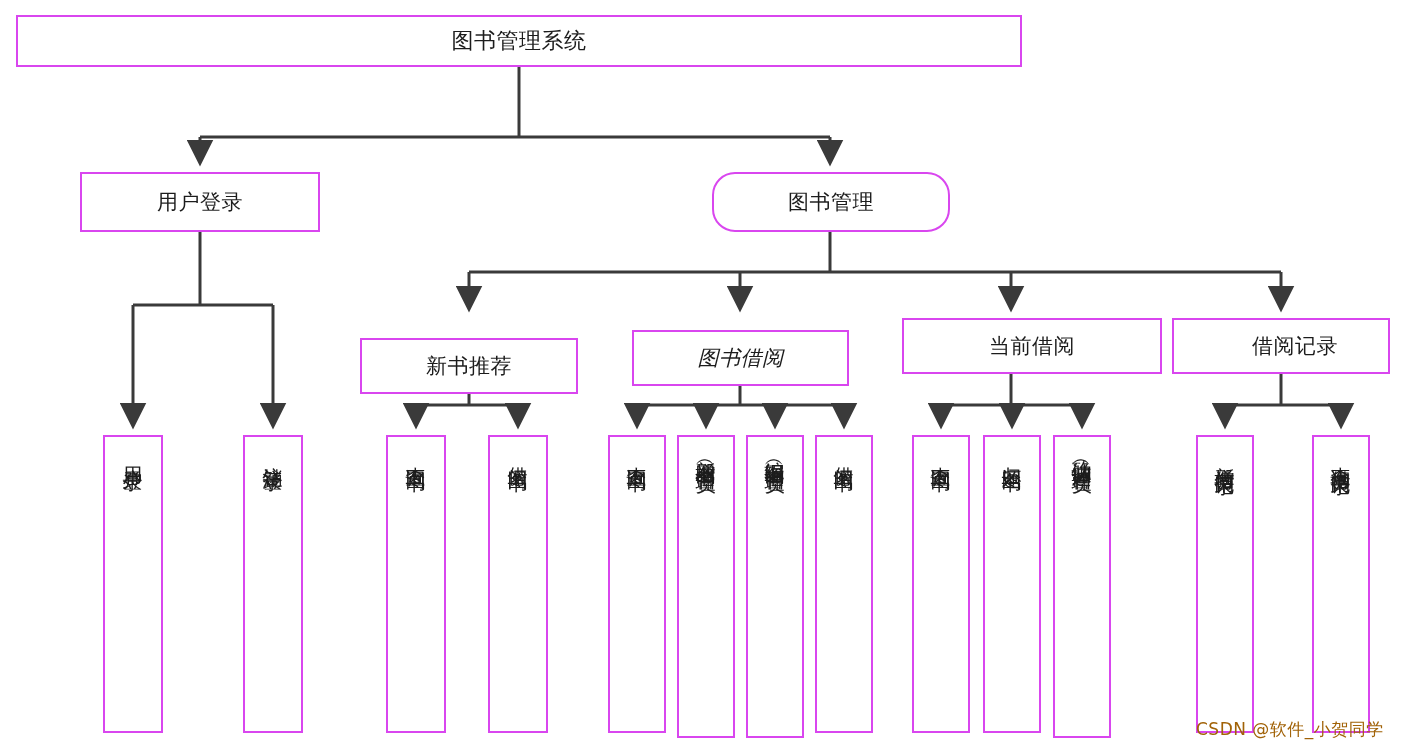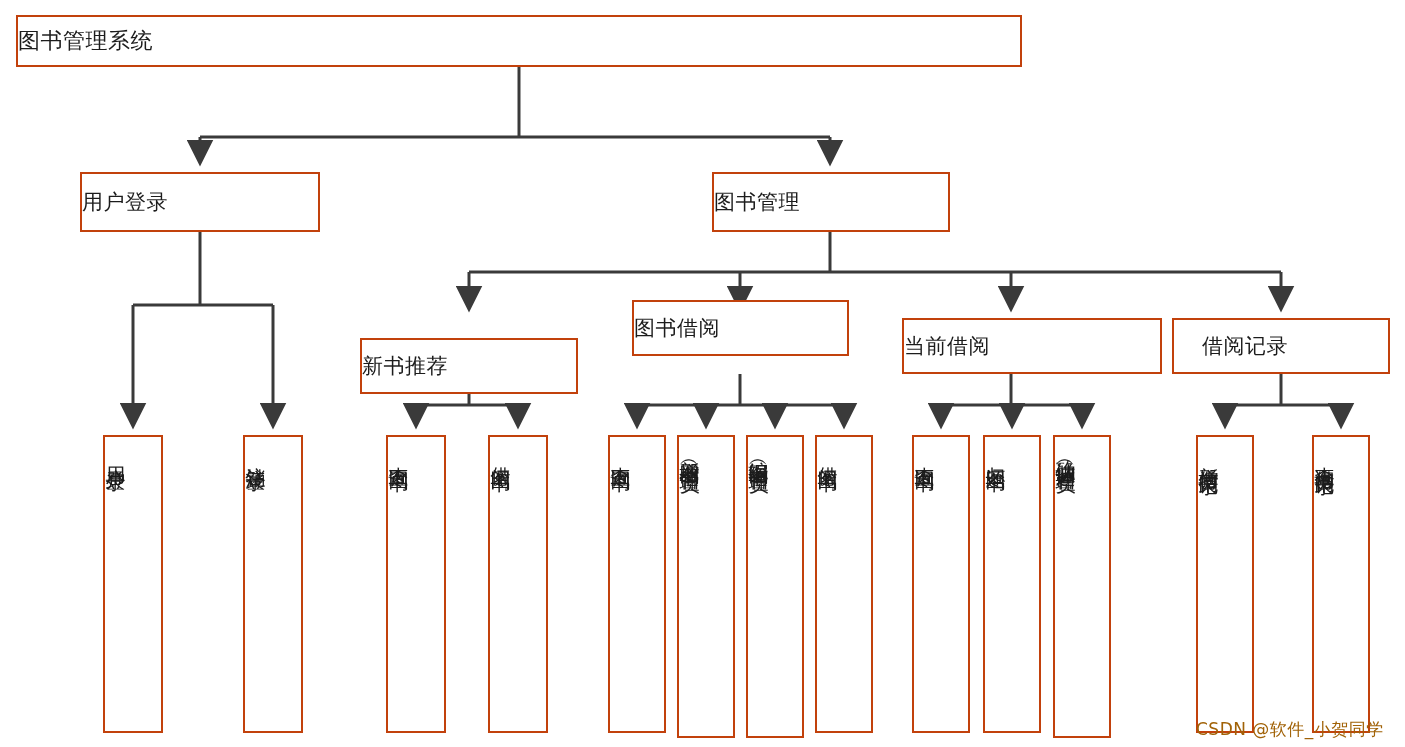--- a/index.html
+++ b/index.html
@@ -22,24 +22,25 @@
     position: absolute;
     left: 0;
     top: 0;
     width: 1405px;
     height: 747px;
     pointer-events: none;
   }
   .node {
     position: absolute;
     box-sizing: border-box;
-    border: 2px solid #c2410c;
+    border: 2px solid #d946ef;
     background: #ffffff;
     display: flex;
     align-items: center;
+    justify-content: center;
     color: #1c1c1c;
     z-index: 2;
   }
   .node .lbl {
     display: block;
     text-align: center;
     line-height: 1.18;
     letter-spacing: 0.5px;
   }
   
@@ -132,28 +133,28 @@
     </g>
   </svg>
 
   <div class="node horiz root" style="left:16px; top:15px; width:1006px; height:52px;">
     <span class="lbl">图书管理系统</span>
   </div>
 
   <div class="node horiz" style="left:80px; top:172px; width:240px; height:60px;">
     <span class="lbl">用户登录</span>
   </div>
-  <div class="node horiz" style="left:712px; top:172px; width:238px; height:60px;">
+  <div class="node horiz" style="left:712px; top:172px; width:238px; height:60px;border-radius:23px;">
     <span class="lbl">图书管理</span>
   </div>
 
   <div class="node horiz" style="left:360px; top:318px; width:218px; height:56px;margin-top:20px;">
     <span class="lbl">新书推荐</span>
   </div>
-  <div class="node horiz" style="left:632px; top:300px; width:217px; height:56px;">
+  <div class="node horiz" style="left:632px; top:330px; width:217px; height:56px;font-style:italic;">
     <span class="lbl">图书借阅</span>
   </div>
   <div class="node horiz" style="left:902px; top:318px; width:260px; height:56px;">
     <span class="lbl">当前借阅</span>
   </div>
   <div class="node horiz" style="left:1172px; top:318px; width:218px; height:56px;padding-left:28px;">
     <span class="lbl">借阅记录</span>
   </div>
 
   <div class="node vert" style="left:103px; top:435px; width:60px; height:298px;">

